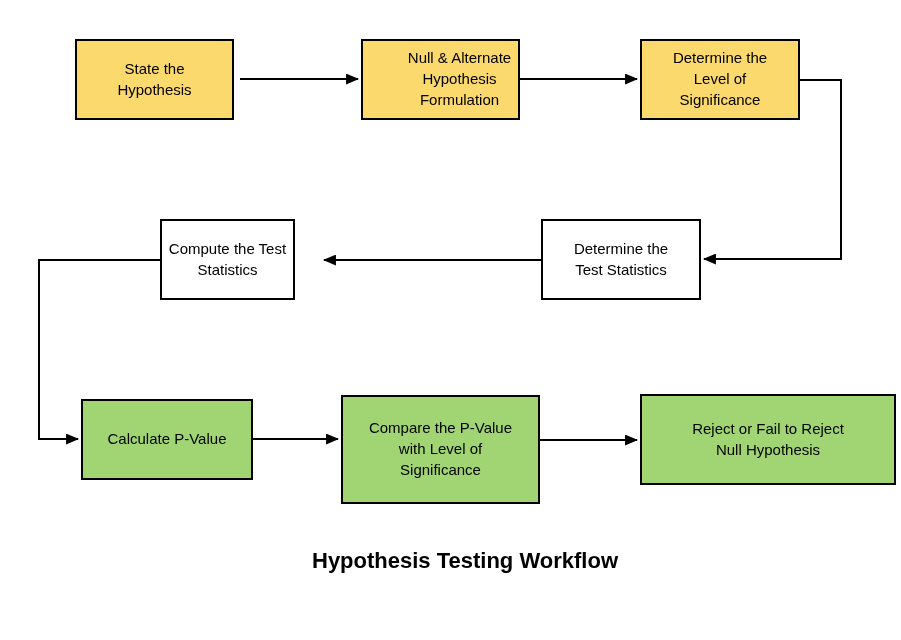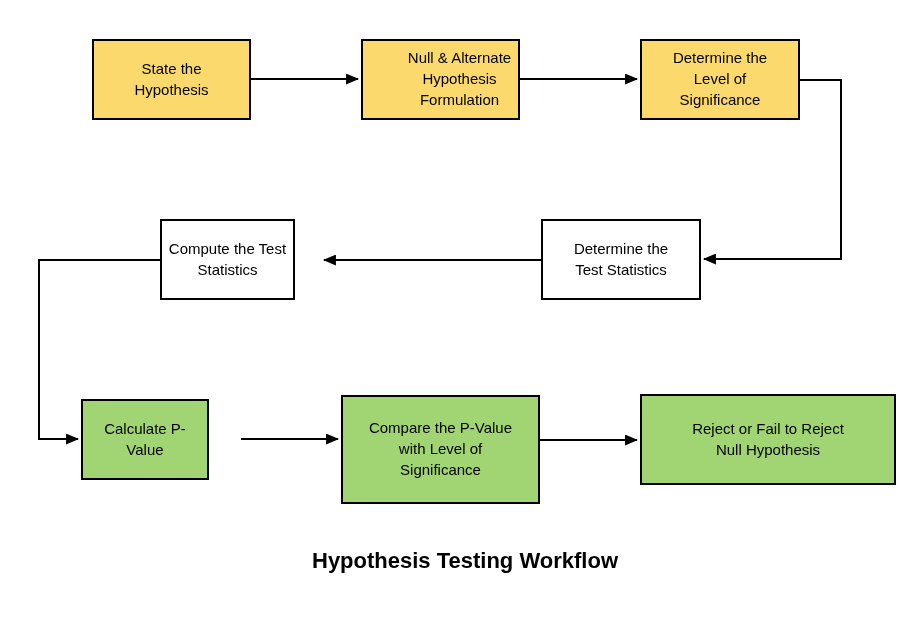--- a/index.html
+++ b/index.html
@@ -57,21 +57,21 @@
     </defs>
     <polyline points="240,79 358,79" fill="none" stroke="#000" stroke-width="2" marker-end="url(#ah)"></polyline>
     <polyline points="520,79 637,79" fill="none" stroke="#000" stroke-width="2" marker-end="url(#ah)"></polyline>
     <polyline points="800,80 841,80 841,259 704,259" fill="none" stroke="#000" stroke-width="2" marker-end="url(#ah)"></polyline>
     <polyline points="541,260 324,260" fill="none" stroke="#000" stroke-width="2" marker-end="url(#ah)"></polyline>
     <polyline points="160,260 39,260 39,439 78,439" fill="none" stroke="#000" stroke-width="2" marker-end="url(#ah)"></polyline>
     <polyline points="241,439 338,439" fill="none" stroke="#000" stroke-width="2" marker-end="url(#ah)"></polyline>
     <polyline points="540,440 637,440" fill="none" stroke="#000" stroke-width="2" marker-end="url(#ah)"></polyline>
   </svg>
 
-  <div class="node yellow" style="left:92px; top:39px; width:159px; height:81px;">
+  <div class="node yellow" style="left:75px; top:39px; width:159px; height:81px;">
     <span class="label">State the
 Hypothesis</span>
   </div>
 
   <div class="node yellow" style="left:361px; top:39px; width:159px; height:81px;padding-left:44px;">
     <span class="label">Null &amp; Alternate
 Hypothesis
 Formulation</span>
   </div>
 
@@ -84,21 +84,21 @@
   <div class="node white" style="left:160px; top:219px; width:135px; height:81px;">
     <span class="label">Compute the Test
 Statistics</span>
   </div>
 
   <div class="node white" style="left:541px; top:219px; width:160px; height:81px;">
     <span class="label">Determine the
 Test Statistics</span>
   </div>
 
-  <div class="node green" style="left:81px; top:399px; width:128px; height:81px;">
+  <div class="node green" style="left:81px; top:399px; width:172px; height:81px;">
     <span class="label">Calculate P-Value</span>
   </div>
 
   <div class="node green" style="left:341px; top:395px; width:199px; height:109px;">
     <span class="label">Compare the P-Value
 with Level of
 Significance</span>
   </div>
 
   <div class="node green" style="left:640px; top:394px; width:256px; height:91px;">

